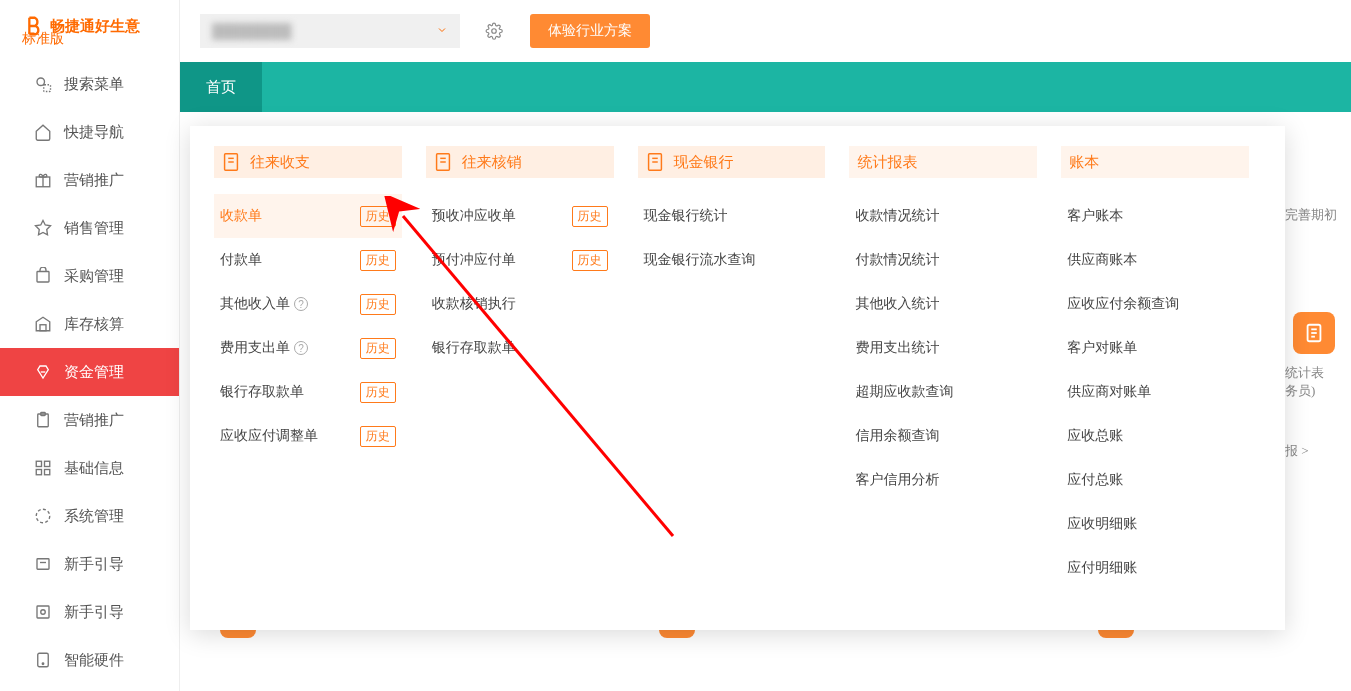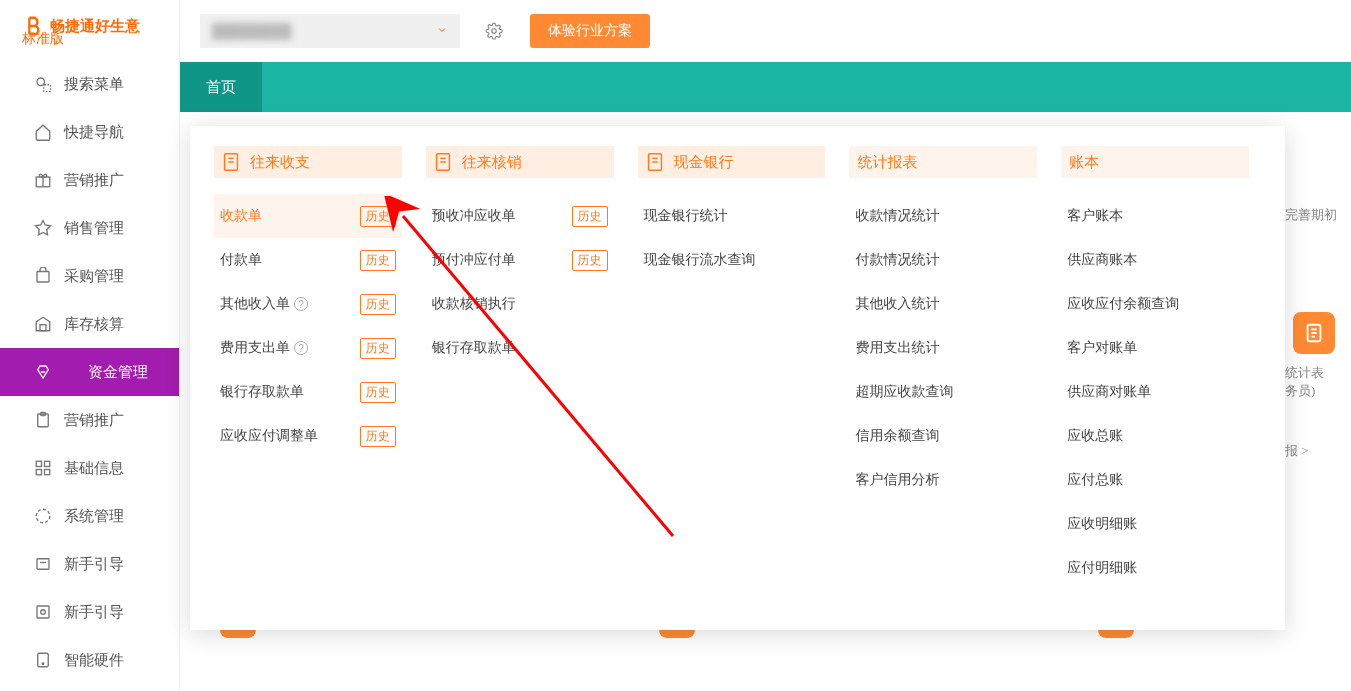--- a/index.html
+++ b/index.html
@@ -56,23 +56,22 @@
     .nav-item {
       height: 48px;
       display: flex;
       align-items: center;
       padding-left: 34px;
       color: #555;
       cursor: pointer;
       font-size: 15px;
     }
     .nav-item.active {
-      background: #a21caf;
+      background: #ef4444;
       color: #fff;
-      gap: 24px;
     }
     .nav-icon {
       width: 18px; height: 18px;
       margin-right: 12px;
       display: inline-flex;
       align-items: center;
       justify-content: center;
     }
     .nav-icon svg { width: 18px; height: 18px; }
     .nav-item.active .nav-icon svg { stroke: #fff; }

